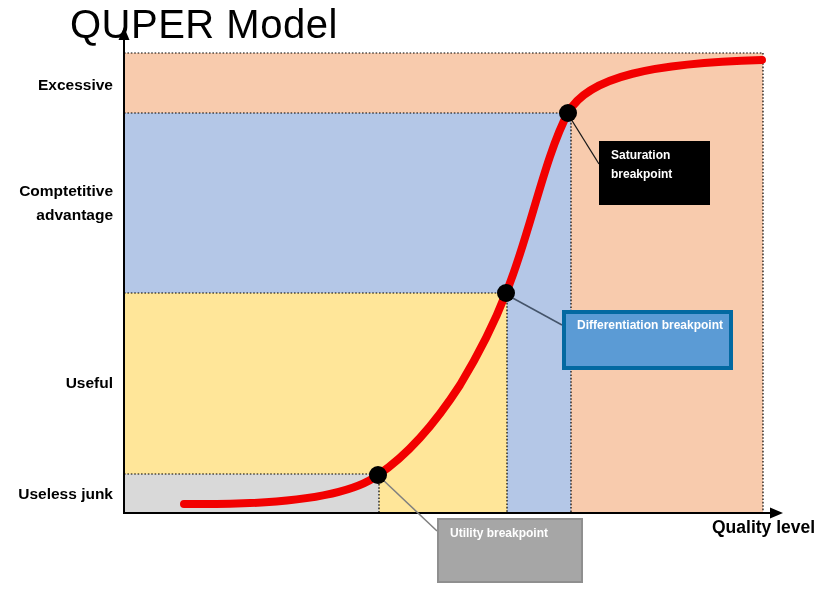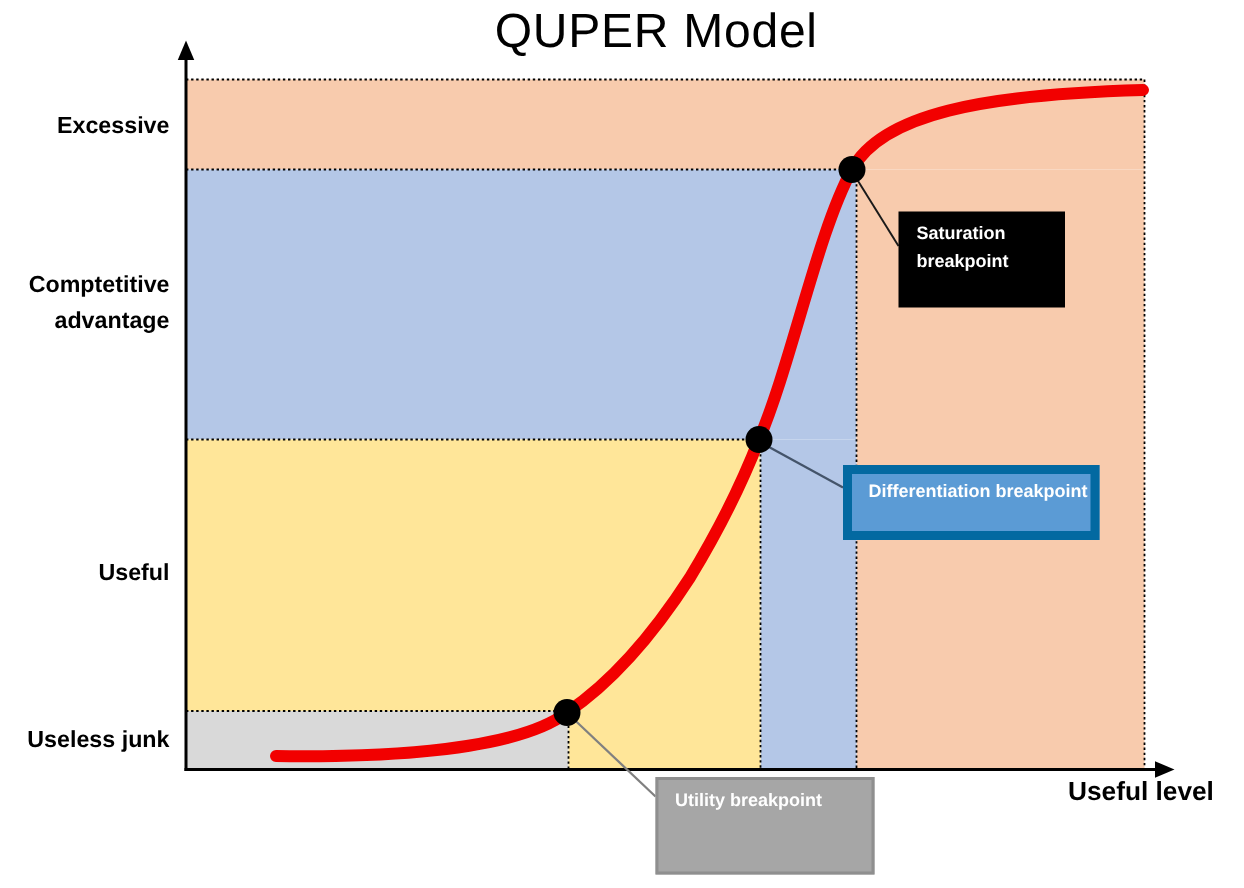--- a/index.html
+++ b/index.html
@@ -1,19 +1,19 @@
 <!DOCTYPE html>
 <html><head>
 <meta charset="utf-8">
 <style>
   html,body{margin:0;padding:0;background:#fff;}
   body{width:829px;height:592px;overflow:hidden;font-family:"Liberation Sans",sans-serif;}
   .canvas{position:relative;width:829px;height:592px;background:#fff;}
-  .title{position:absolute;top:2px;left:46px;right:0;text-align:center;
-         font-size:32px;font-weight:400;color:#000;letter-spacing:0.5px;}
+  .title{position:absolute;top:2px;left:70px;right:0;text-align:left;
+         font-size:40px;font-weight:400;color:#000;letter-spacing:0.5px;}
   .region{position:absolute;}
   .r-orange{background:#F8CBAD;}
   .r-blue{background:#B4C7E7;}
   .r-yellow{background:#FFE699;}
   .r-gray{background:#D9D9D9;}
   .reg-excessive{left:124px;top:53px;width:639px;height:60px;}
   .reg-competitive{left:124px;top:113px;width:447px;height:180px;}
   .reg-useful{left:124px;top:293px;width:383px;height:181px;}
   .reg-useless{left:124px;top:474px;width:255px;height:39px;}
   .reg-orange-right{left:571px;top:113px;width:192px;height:400px;}
@@ -26,22 +26,22 @@
   .yl-excessive{top:85px;}
   .yl-competitive{top:203px;}
   .yl-useful{top:383px;}
   .yl-useless{top:494px;white-space:nowrap;}
   .xlabel{position:absolute;left:712px;top:517px;font-size:17.5px;font-weight:700;
           color:#000;white-space:nowrap;}
   .bp-box{position:absolute;font-size:12px;font-weight:700;color:#fff;
           line-height:1.55;box-sizing:border-box;}
   .bp-saturation{left:599px;top:141px;width:111px;height:64px;background:#000;
                  padding:5px 0 0 12px;}
-  .bp-differentiation{left:562px;top:310px;width:171px;height:50px;background:#5B9BD5;
-                      border:6px solid #0369a1;padding:2px 0 0 11px;}
+  .bp-differentiation{left:562px;top:310px;width:171px;height:60px;background:#5B9BD5;
+                      border:4px solid #0369a1;padding:2px 0 0 11px;}
   .bp-utility{left:437px;top:518px;width:146px;height:65px;background:#A6A6A6;
               border:2px solid #8F8F8F;padding:4px 0 0 11px;}
 </style>
 </head>
 <body>
 
 <div class="canvas">
 
   <div class="region r-orange reg-excessive"></div>
   <div class="region r-blue reg-competitive"></div>
@@ -78,19 +78,19 @@
     <circle cx="568" cy="113" r="9" fill="#000"></circle>
   </svg>
 
   <div class="title">QUPER Model</div>
 
   <div class="ylabel yl-excessive">Excessive</div>
   <div class="ylabel yl-competitive">Comptetitive advantage</div>
   <div class="ylabel yl-useful">Useful</div>
   <div class="ylabel yl-useless">Useless junk</div>
 
-  <div class="xlabel">Useful level</div>
+  <div class="xlabel">Quality level</div>
 
   <div class="bp-box bp-saturation">Saturation breakpoint</div>
   <div class="bp-box bp-differentiation">Differentiation breakpoint</div>
   <div class="bp-box bp-utility">Utility breakpoint</div>
 
 </div>
 
 </body></html>

